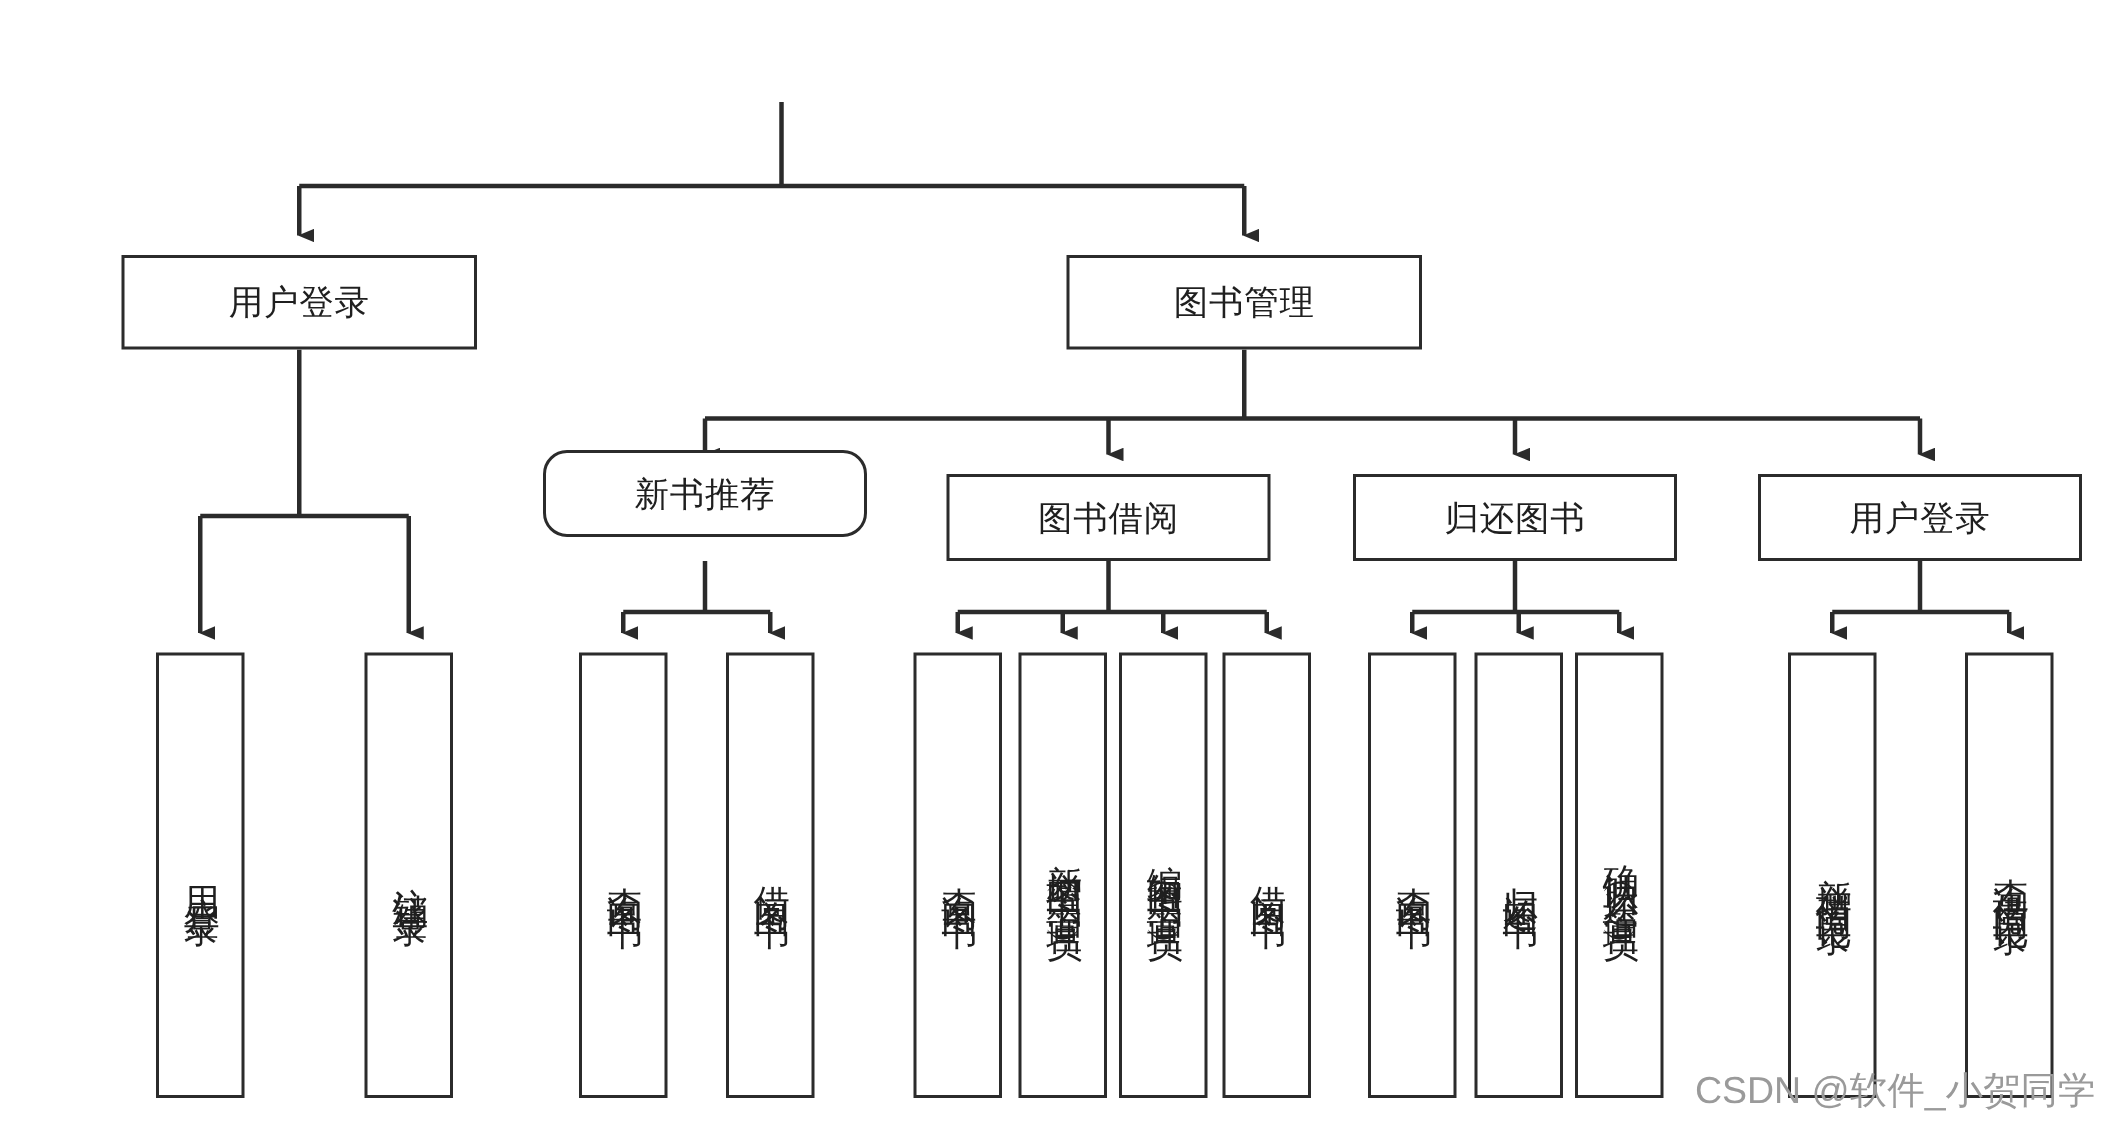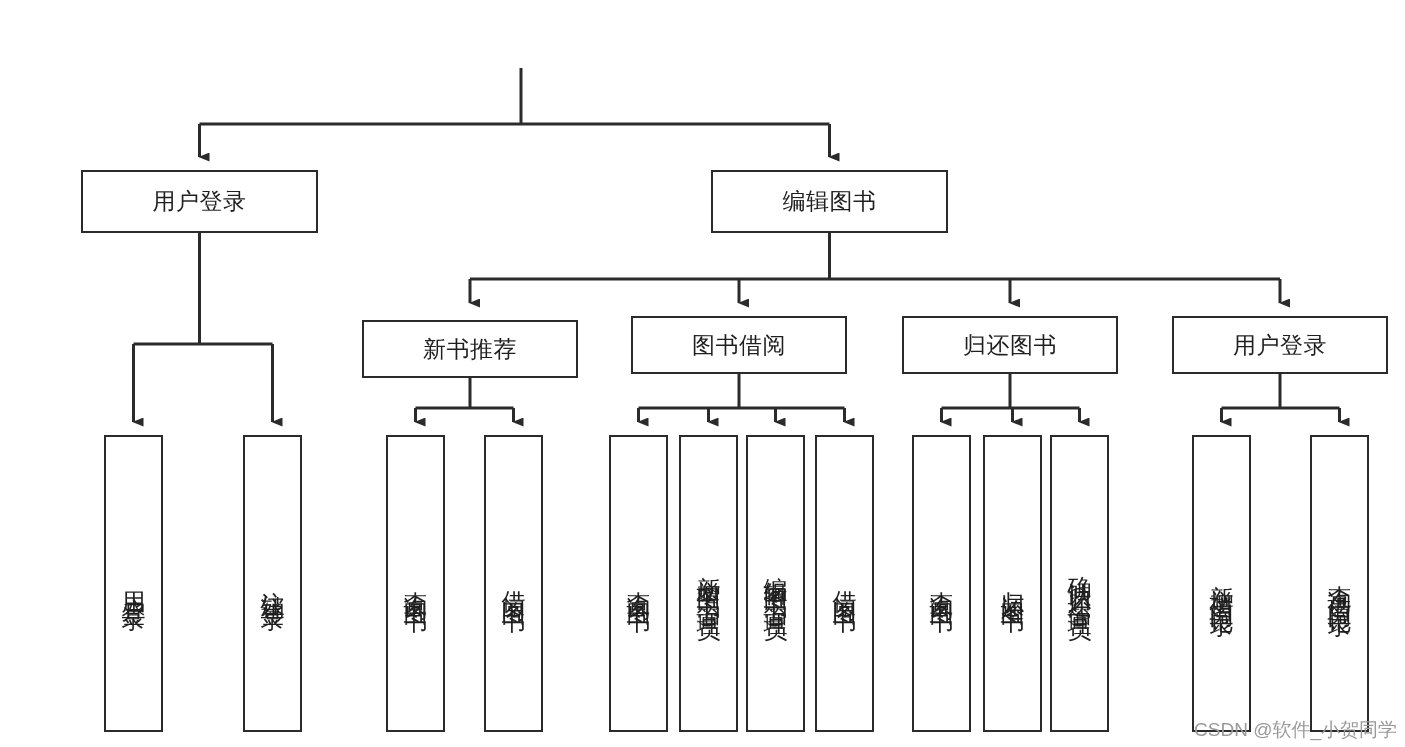--- a/index.html
+++ b/index.html
@@ -63,21 +63,21 @@
     text-orientation: upright;
     font-size: 24px;
     line-height: 1.0;
     letter-spacing: 6px;
     white-space: nowrap;
   }
   .watermark {
     position: absolute;
     right: 8px;
     bottom: 4px;
-    font-size: 19px;
+    font-size: 25px;
     color: #9a9a9a;
     z-index: 5;
     white-space: nowrap;
     font-family: "Liberation Sans", "DejaVu Sans", sans-serif;
   }
 </style>
 </head>
 <body>
 
 <div id="canvas">
@@ -123,24 +123,24 @@
         <path d="M1221.5,408 L1221.5,422" marker-end="url(#arrowhead)"></path>
         <path d="M1339.5,408 L1339.5,422" marker-end="url(#arrowhead)"></path>
       </g>
   </svg>
 
 
   <div class="node horiz" style="left: 81px; top: 170px; width: 237px; height: 63px;">
     <span class="node-label">用户登录</span>
   </div>
   <div class="node horiz" style="left: 711px; top: 170px; width: 237px; height: 63px;">
-    <span class="node-label">编辑图书</span>
+    <span class="node-label">图书管理</span>
   </div>
 
-  <div class="node horiz" style="left: 362px; top: 320px; width: 216px; height: 58px;">
+  <div class="node horiz" style="left: 362px; top: 300px; width: 216px; height: 58px; border-radius: 16px;">
     <span class="node-label">新书推荐</span>
   </div>
   <div class="node horiz" style="left: 631px; top: 316px; width: 216px; height: 58px;">
     <span class="node-label">图书借阅</span>
   </div>
   <div class="node horiz" style="left: 902px; top: 316px; width: 216px; height: 58px;">
     <span class="node-label">归还图书</span>
   </div>
   <div class="node horiz" style="left: 1172px; top: 316px; width: 216px; height: 58px;">
     <span class="node-label">用户登录</span>

